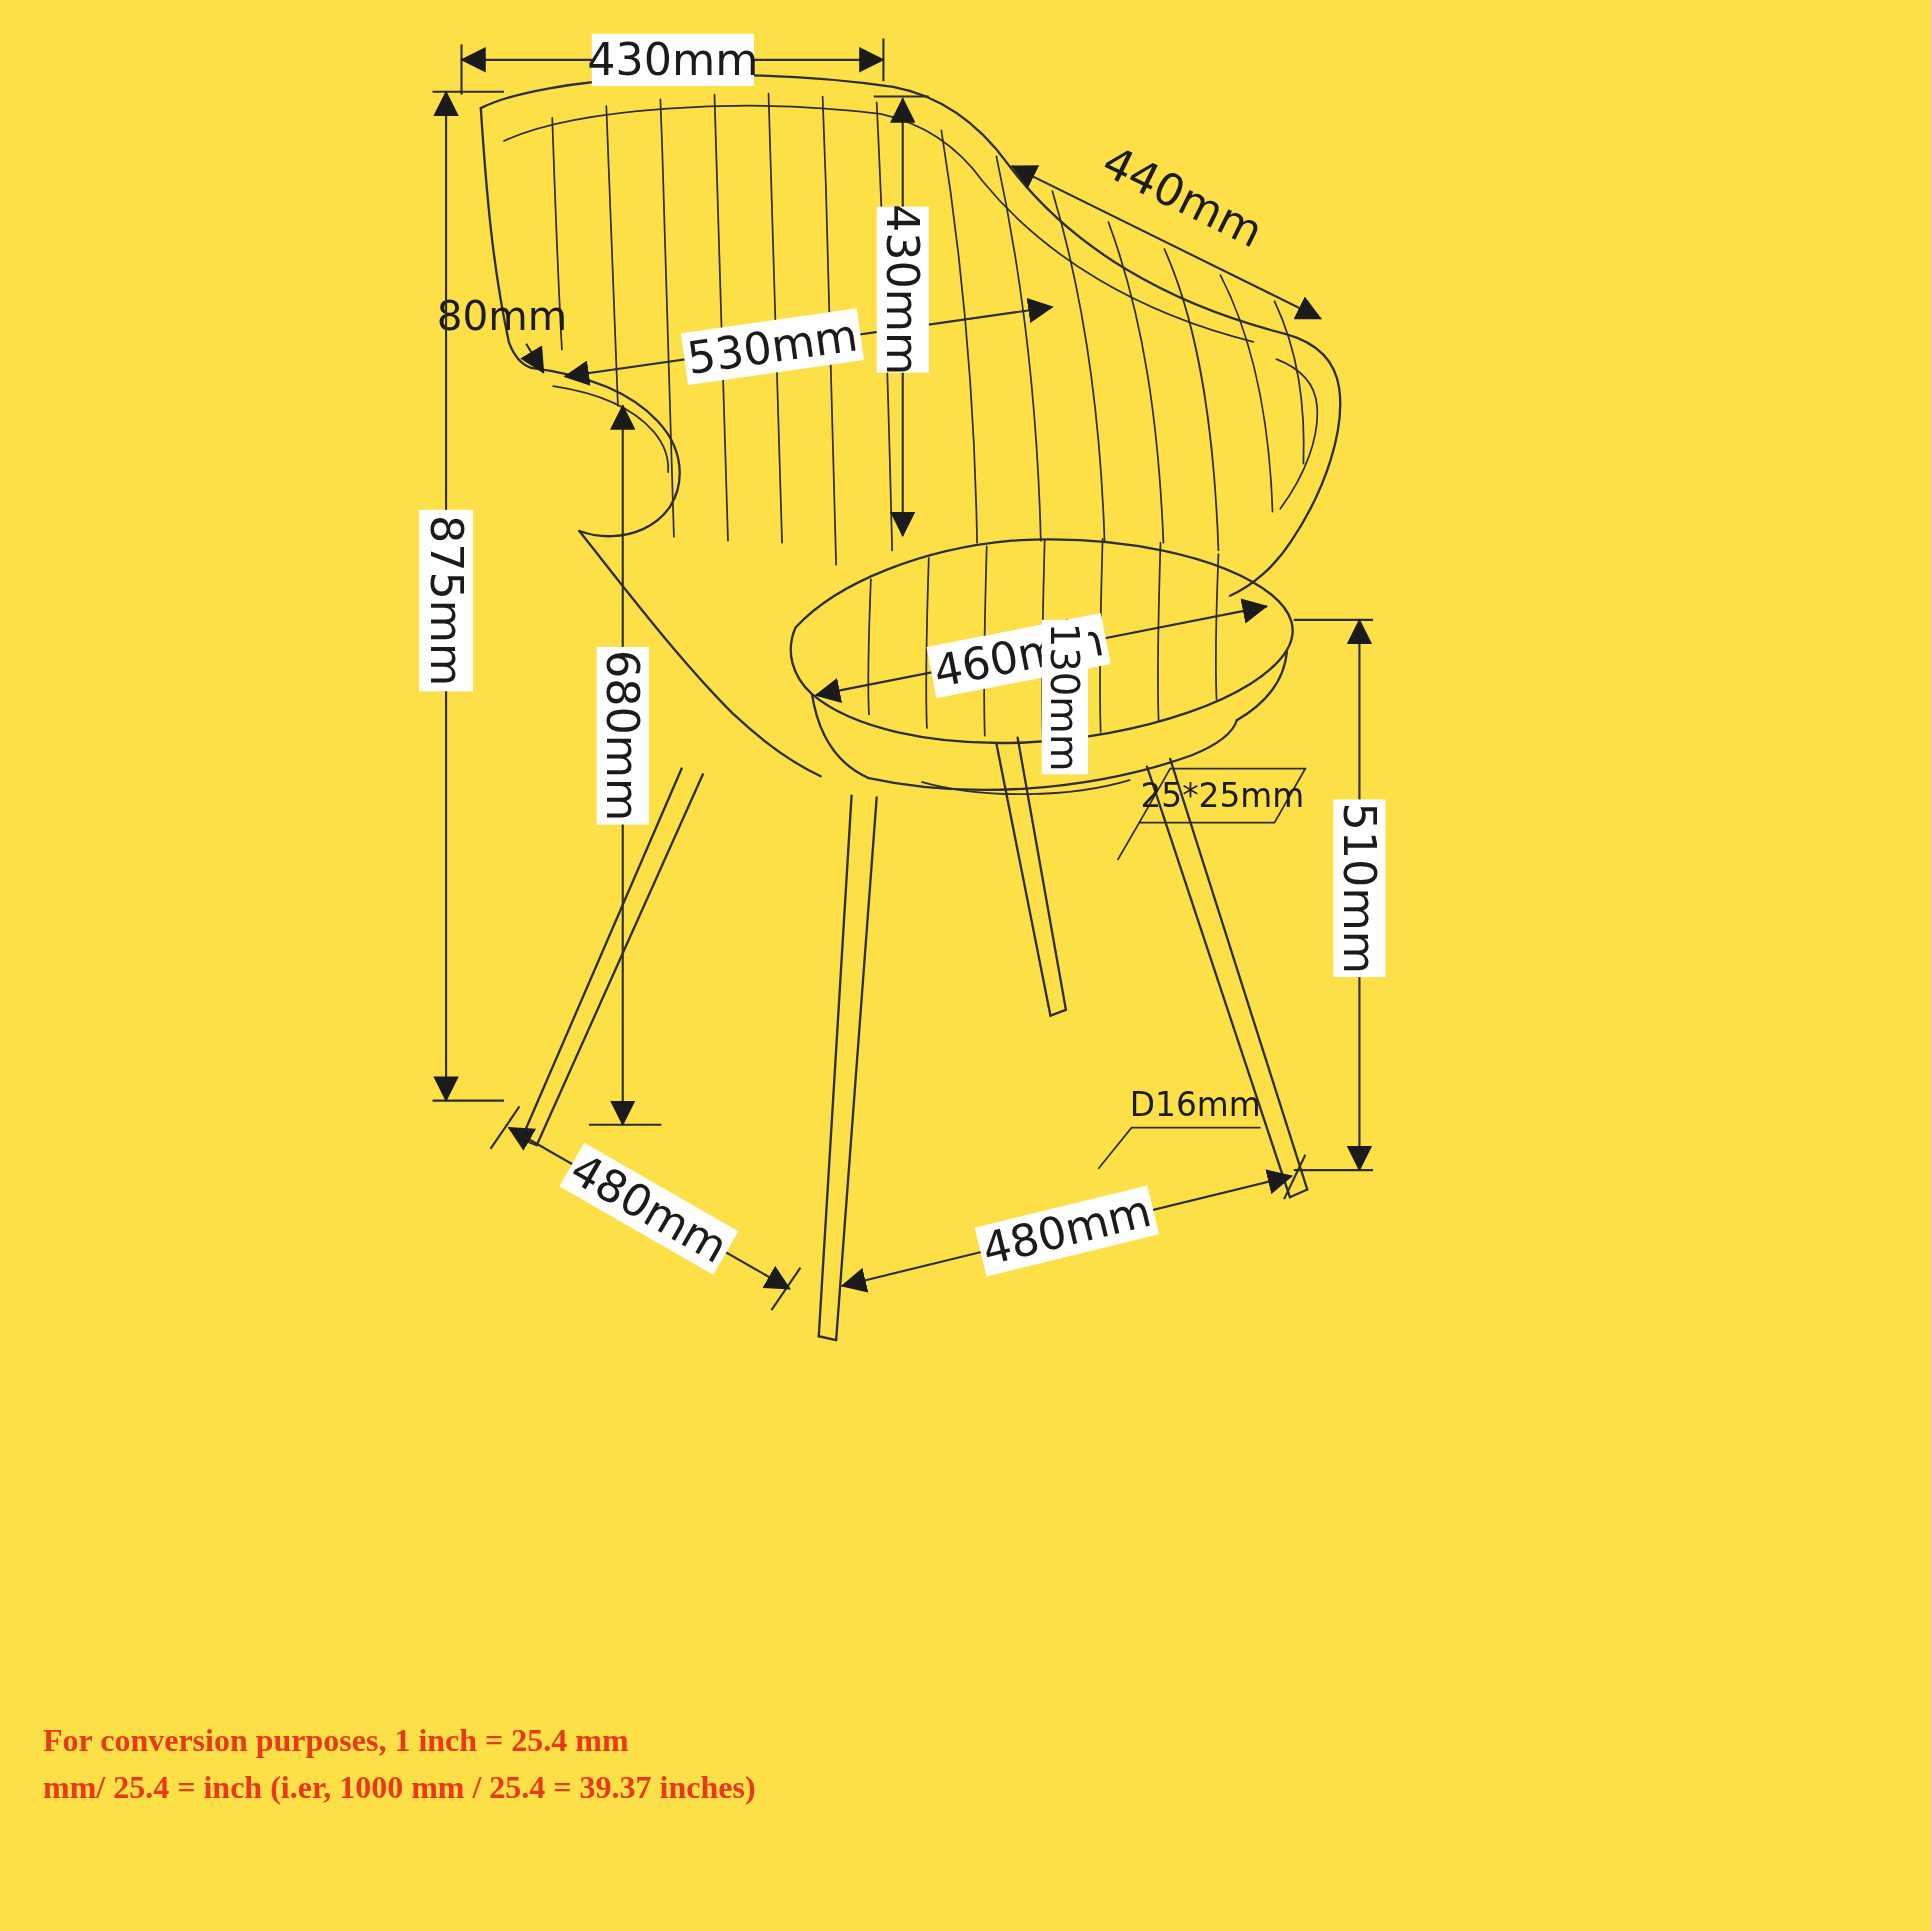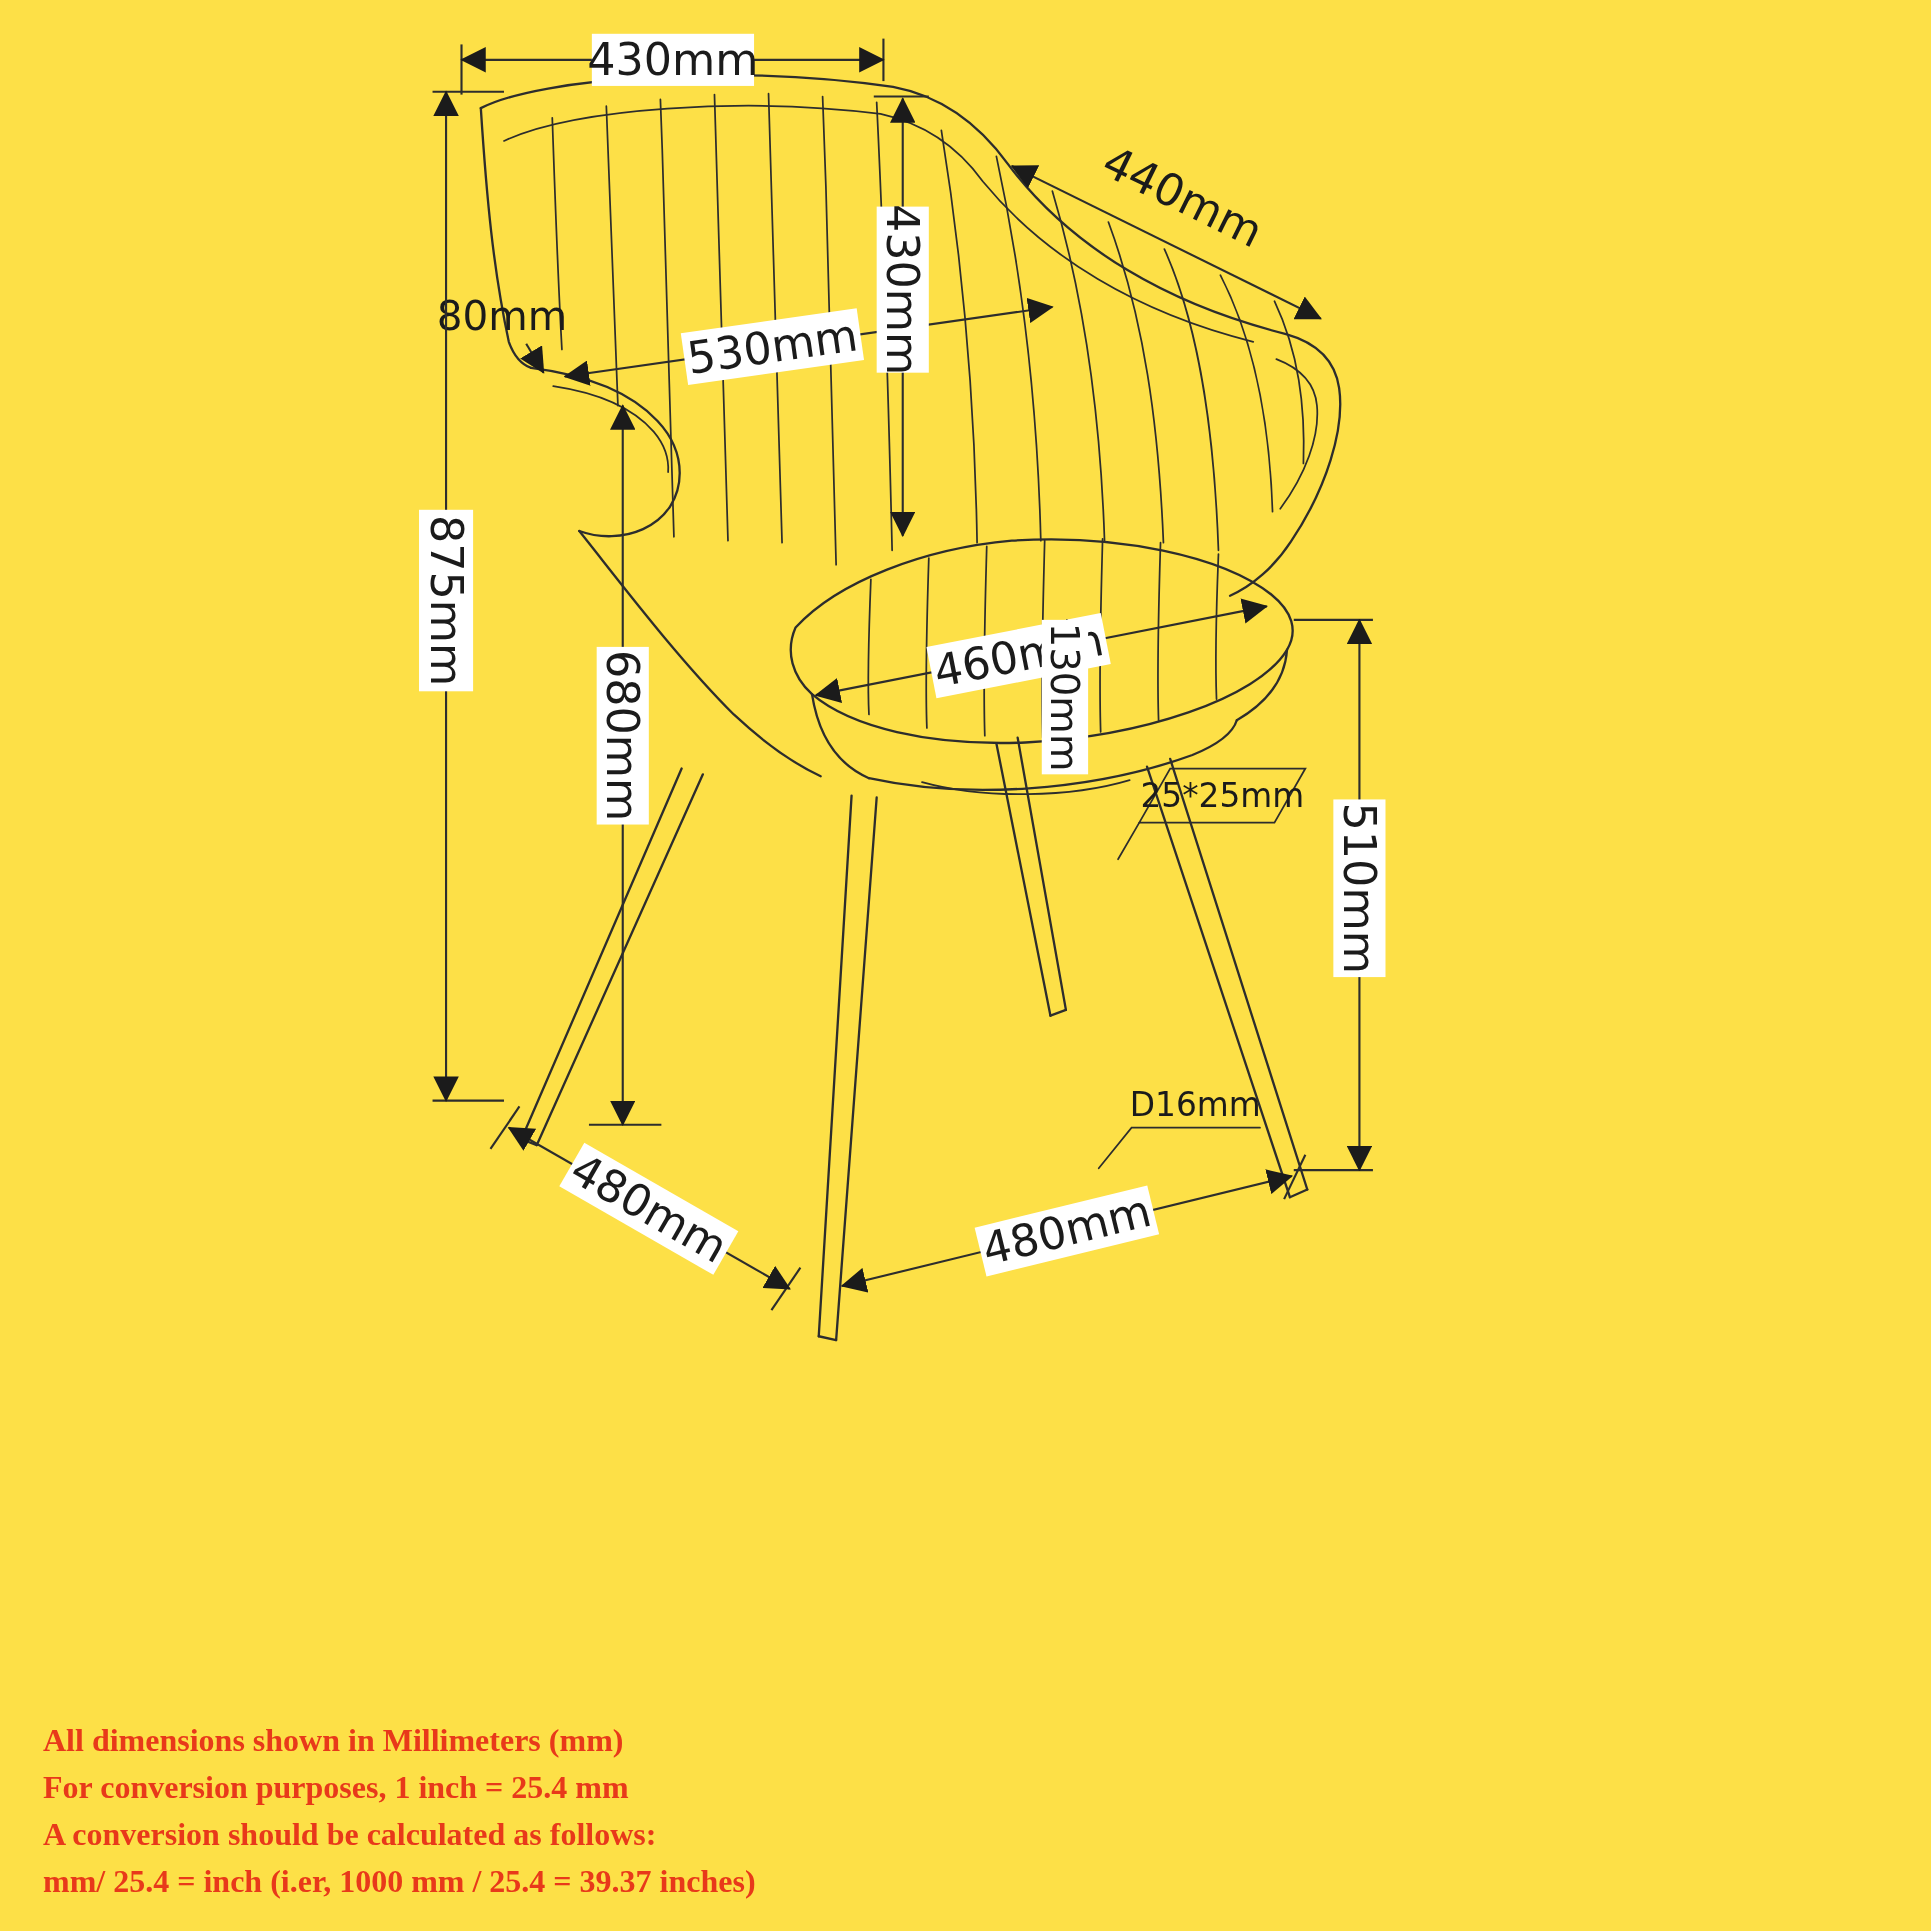--- a/index.html
+++ b/index.html
@@ -200,20 +200,18 @@
     <path class="tick" d="M1352,1196 L1330,1242"></path>
     <path class="dim" d="M872,1332 L1338,1218" marker-start="url(#ah)" marker-end="url(#ah)"></path>
     <g transform="translate(1105,1275) rotate(-13.7)">
       <rect class="bg" x="-92" y="-26" width="184" height="52"></rect>
       <text class="lbl" text-anchor="middle" y="15">480mm</text>
     </g>
   </g>
 </svg>
 
   <div class="note" style="color: rgb(232, 57, 26);">
-    <div>All dimensions shown in Millimeters (mm)</div>
     <div>For conversion purposes, 1 inch = 25.4 mm</div>
-    <div>A conversion should be calculated as follows:</div>
     <div>mm/ 25.4 = inch (i.er, 1000 mm / 25.4 = 39.37 inches)</div>
   </div>
 
 </div>
 
 
 </body></html>

